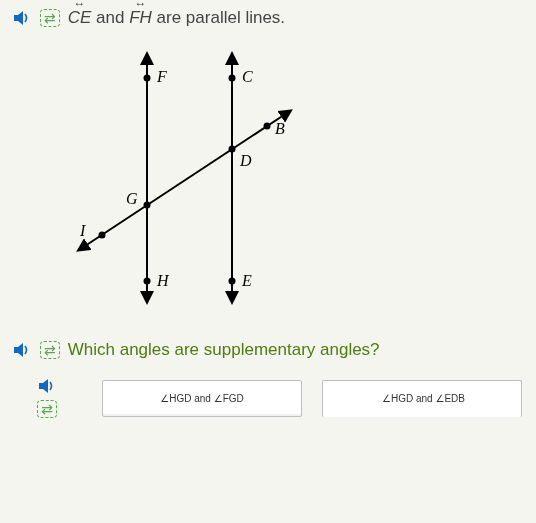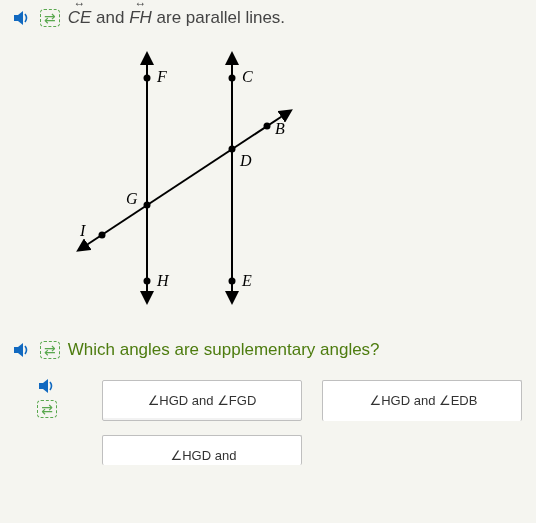--- a/index.html
+++ b/index.html
@@ -58,21 +58,21 @@
     margin-left: 90px;
     margin-top: 14px;
     display: grid;
     grid-template-columns: 200px 200px;
     gap: 14px 20px;
   }
   .answer-btn {
     border: 1px solid #bfbfbf;
     background: #fff;
     padding: 12px 8px;
-    font-size: 13px;
+    font-size: 10px;
     color: #333;
     text-align: center;
     border-radius: 2px;
     box-shadow: inset 0 -2px 0 rgba(0,0,0,0.05);
     cursor: pointer;
   }
   .answer-btn.cut { 
     border-bottom: none;
     padding-bottom: 2px;
     box-shadow:none;
@@ -154,15 +154,14 @@
       <svg width="20" height="20" viewBox="0 0 20 20">
         <polygon points="2,7 6,7 11,3 11,17 6,13 2,13" fill="#1169c0"></polygon>
         <path d="M13 6 Q16 10 13 14" stroke="#1169c0" stroke-width="1.6" fill="none"></path>
       </svg>
     </span>
     <span class="lang-icon">⇄</span>
   </div>
   <div class="answers" style="margin-left:20px;">
     <div class="answer-btn">∠HGD and ∠FGD</div>
     <div class="answer-btn cut">∠HGD and ∠EDB</div>
-    <div class="answer-btn cut">∠HGD and</div>
   </div>
 </div>
 
 </body></html>

